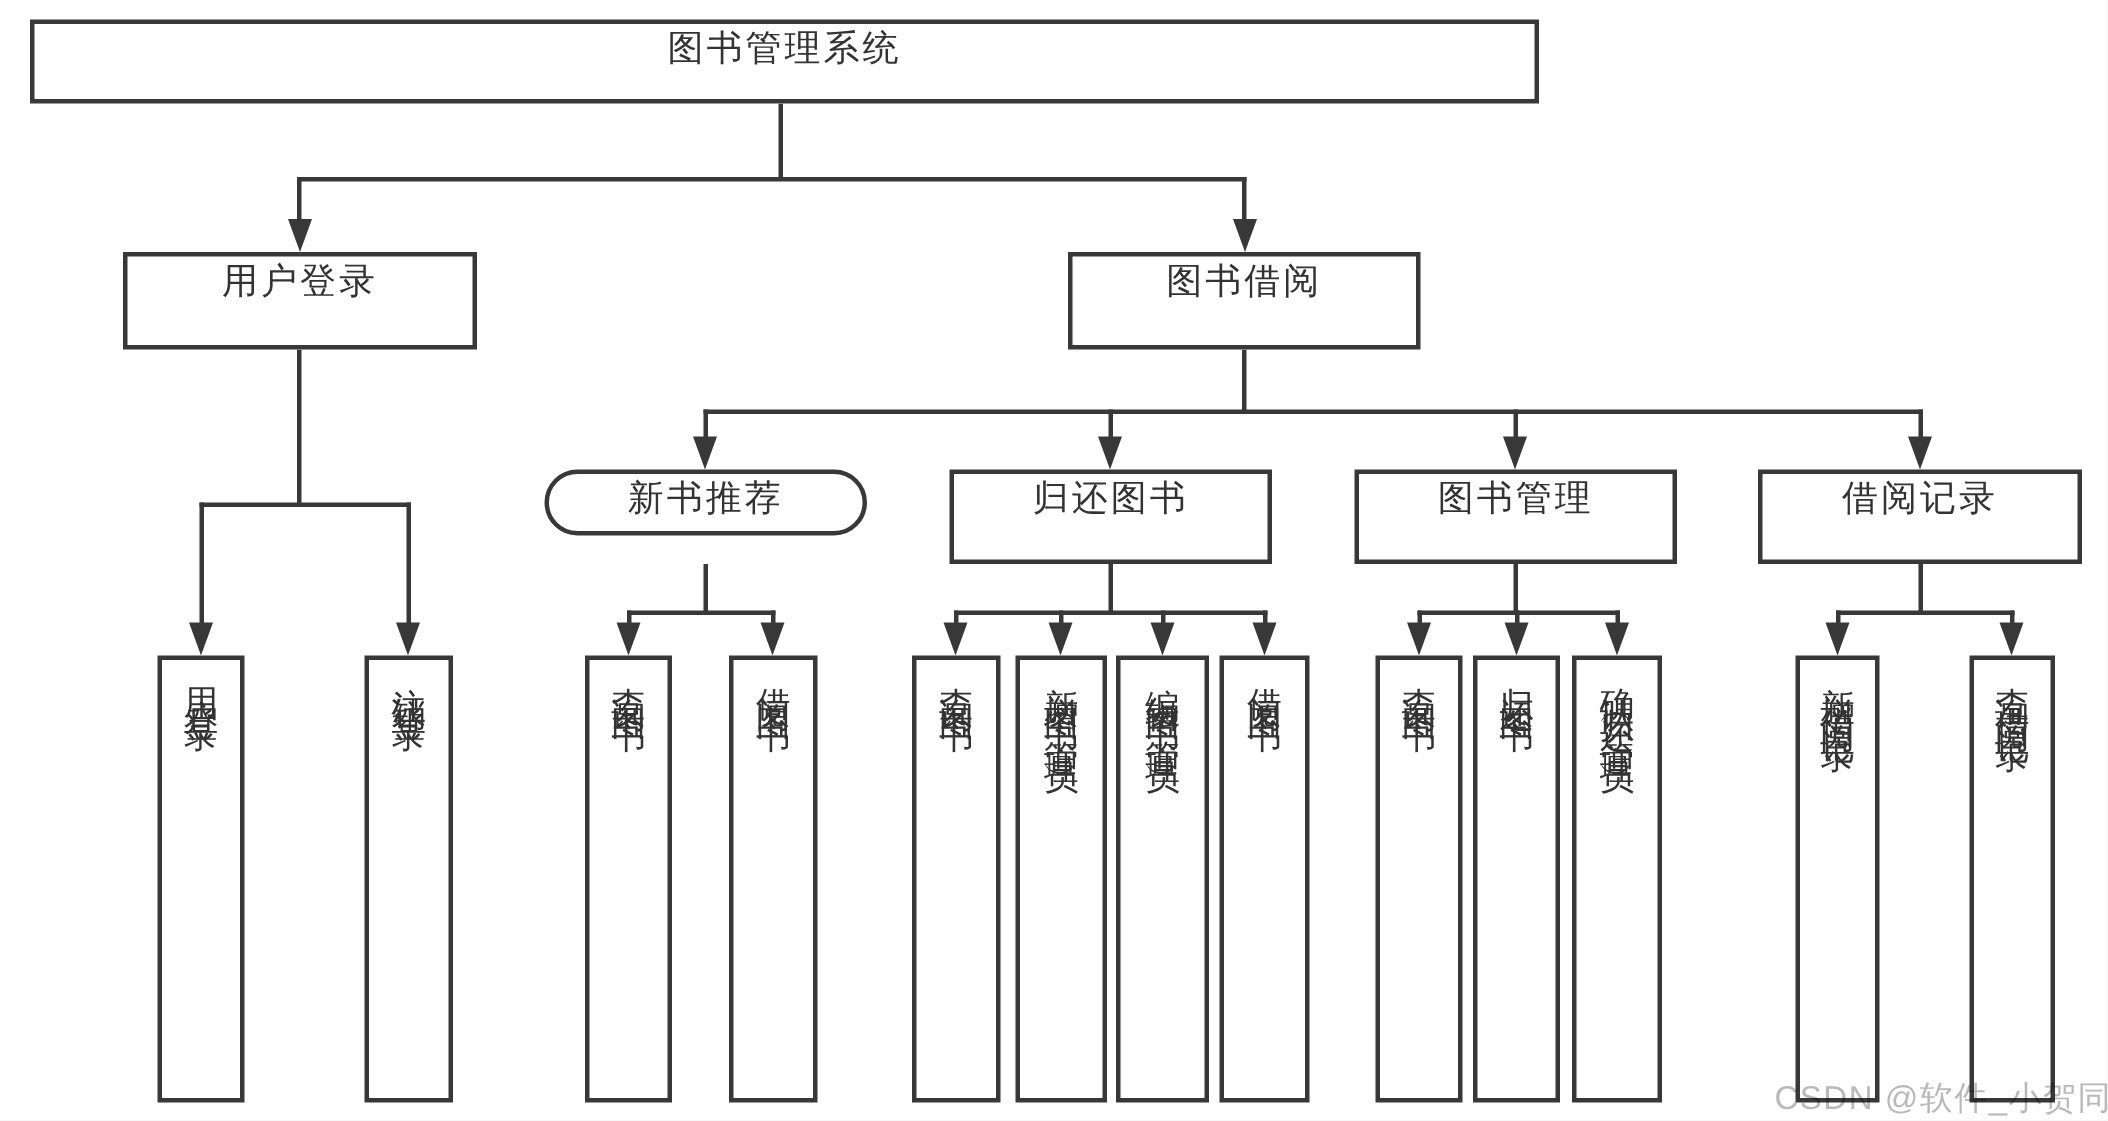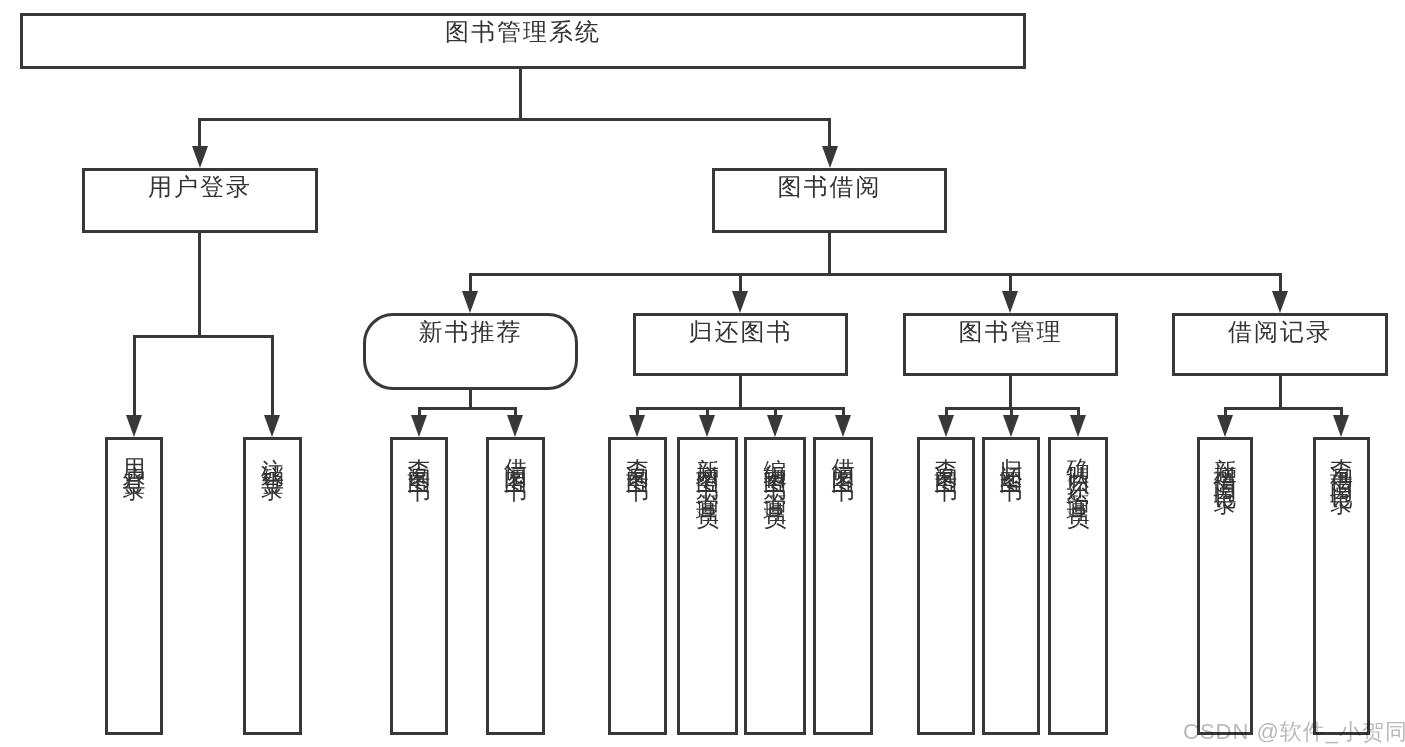--- a/index.html
+++ b/index.html
@@ -80,21 +80,21 @@
   <div class="hline" style="left:469px; top:273px; width:813px;"></div>
   <div class="vline" style="left:469px;  top:273px; height:20px;"></div>
   <div class="arrow" style="left:462px;  top:291px;"></div>
   <div class="vline" style="left:739px;  top:273px; height:20px;"></div>
   <div class="arrow" style="left:732px;  top:291px;"></div>
   <div class="vline" style="left:1009px; top:273px; height:20px;"></div>
   <div class="arrow" style="left:1002px; top:291px;"></div>
   <div class="vline" style="left:1279px; top:273px; height:20px;"></div>
   <div class="arrow" style="left:1272px; top:291px;"></div>
 
-  <div class="box" style="left:363px; top:313px; width:215px; height:77px;border-radius:30px;">
+  <div class="box" style="left:363px; top:313px; width:215px; height:44px;border-radius:30px;">
     <span>新书推荐</span>
   </div>
   <div class="box" style="left:633px; top:313px; width:215px; height:63px;">
     <span>归还图书</span>
   </div>
   <div class="box" style="left:903px; top:313px; width:215px; height:63px;">
     <span>图书管理</span>
   </div>
   <div class="box" style="left:1172px; top:313px; width:216px; height:63px;">
     <span>借阅记录</span>

